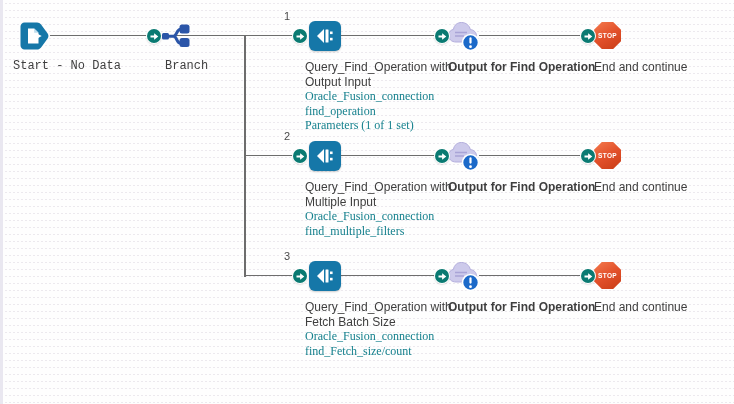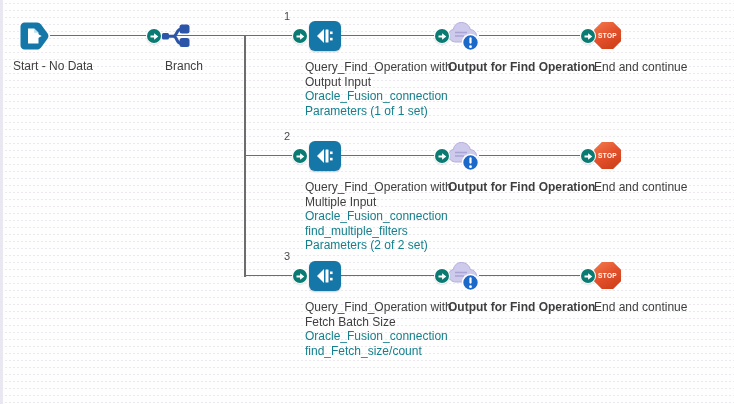--- a/index.html
+++ b/index.html
@@ -19,21 +19,21 @@
     position:absolute;left:0;top:0;width:3px;height:404px;
     background:#e9e7f0;
   }
   .abs{position:absolute;}
   .wire{position:absolute;background:var(--wire,#6d6d6d);}
   .wire.h{height:1px;}
   .wire.v{width:2px;}
   .lbl{
     position:absolute;
     font-size:12px;color:var(--label,#3e3e3e);
-    white-space:nowrap;line-height:14px;
+    white-space:nowrap;line-height:14px;font-family:Liberation Mono, monospace;
   }
   .num{
     position:absolute;left:284px;top:calc(var(--cy) - 26px);
     font-size:11px;color:#4a4a4a;
   }
   .row{position:absolute;inset:0;}
   .r1{--cy:36px;}
   .r2{--cy:156px;}
   .r3{--cy:276px;}
   .port{
@@ -63,21 +63,21 @@
     display:flex;align-items:center;justify-content:center;
     z-index:2;
   }
   .stop span{
     color:#fff;font-size:6.5px;font-weight:bold;letter-spacing:.3px;
   }
   .qtext{
     position:absolute;left:305px;top:calc(var(--cy) + 24px);
     width:178px;font-size:12px;line-height:14.6px;color:var(--label,#3e3e3e);
   }
-  .qtext .link{color:var(--link,#15808d);cursor:pointer;}
+  .qtext .link{color:var(--link,#15808d);cursor:pointer;font-family:Liberation Serif, serif;}
   .olabel{position:absolute;left:448px;top:calc(var(--cy) + 24px);font-size:12px;color:var(--label,#3e3e3e);white-space:nowrap;font-weight:bold;}
   .elabel{position:absolute;left:594px;top:calc(var(--cy) + 24px);font-size:12px;color:var(--label,#3e3e3e);white-space:nowrap;}
   .wire.stub{left:244px;top:calc(var(--cy) - 1px);width:52px;}
   .wire.wa{left:341px;top:calc(var(--cy) - 1px);width:95px;}
   .wire.wb{left:479px;top:calc(var(--cy) - 1px);width:103px;}
 </style>
 </head>
 <body>
 
 <div class="canvas">
@@ -125,20 +125,21 @@
       <svg width="18" height="16" viewBox="0 0 18 16">
         <path d="M8,1 V15 L1,8 z" fill="#fff"></path>
         <rect x="9.5" y="1.5" width="3" height="13" rx="0.5" fill="#fff"></rect>
         <rect x="14" y="3.5" width="2.6" height="2.6" fill="#fff"></rect>
         <rect x="14" y="9.8" width="2.6" height="2.6" fill="#fff"></rect>
       </svg>
     </div>
     <div class="qtext">
       <div>Query_Find_Operation with Output Input</div>
       <div class="link">Oracle_Fusion_connection</div>
+      <div class="link">find_operation</div>
       <div class="link">Parameters (1 of 1 set)</div>
     </div>
 
     <div class="port p2">
       <svg width="9" height="9" viewBox="0 0 9 9">
           <path d="M0.5,3.4 h3.6 V1.2 L8.3,4.5 4.1,7.8 V5.6 H0.5 z" fill="#fff"></path>
         </svg>
     </div>
     <div class="cloud">
       <svg width="34" height="32" viewBox="0 0 34 32">
@@ -178,21 +179,20 @@
         <path d="M8,1 V15 L1,8 z" fill="#fff"></path>
         <rect x="9.5" y="1.5" width="3" height="13" rx="0.5" fill="#fff"></rect>
         <rect x="14" y="3.5" width="2.6" height="2.6" fill="#fff"></rect>
         <rect x="14" y="9.8" width="2.6" height="2.6" fill="#fff"></rect>
       </svg>
     </div>
     <div class="qtext">
       <div>Query_Find_Operation with Multiple Input</div>
       <div class="link">Oracle_Fusion_connection</div>
       <div class="link">find_multiple_filters</div>
-      <div class="link">Parameters (2 of 2 set)</div>
     </div>
 
     <div class="port p2">
       <svg width="9" height="9" viewBox="0 0 9 9">
           <path d="M0.5,3.4 h3.6 V1.2 L8.3,4.5 4.1,7.8 V5.6 H0.5 z" fill="#fff"></path>
         </svg>
     </div>
     <div class="cloud">
       <svg width="34" height="32" viewBox="0 0 34 32">
         <path d="M9,22 C4.5,22 1.5,19 1.5,15.5 c0,-3 2,-5.5 5,-6.2 C7,5 10.5,2.5 14.5,2.5 c4.5,0 8,3 8.8,7 3.5,0.3 6.2,2.9 6.2,6.2 0,3.5 -3,6.3 -6.8,6.3 z" fill="#cdcaeb" stroke="#b3aedd" stroke-width="1"></path>

